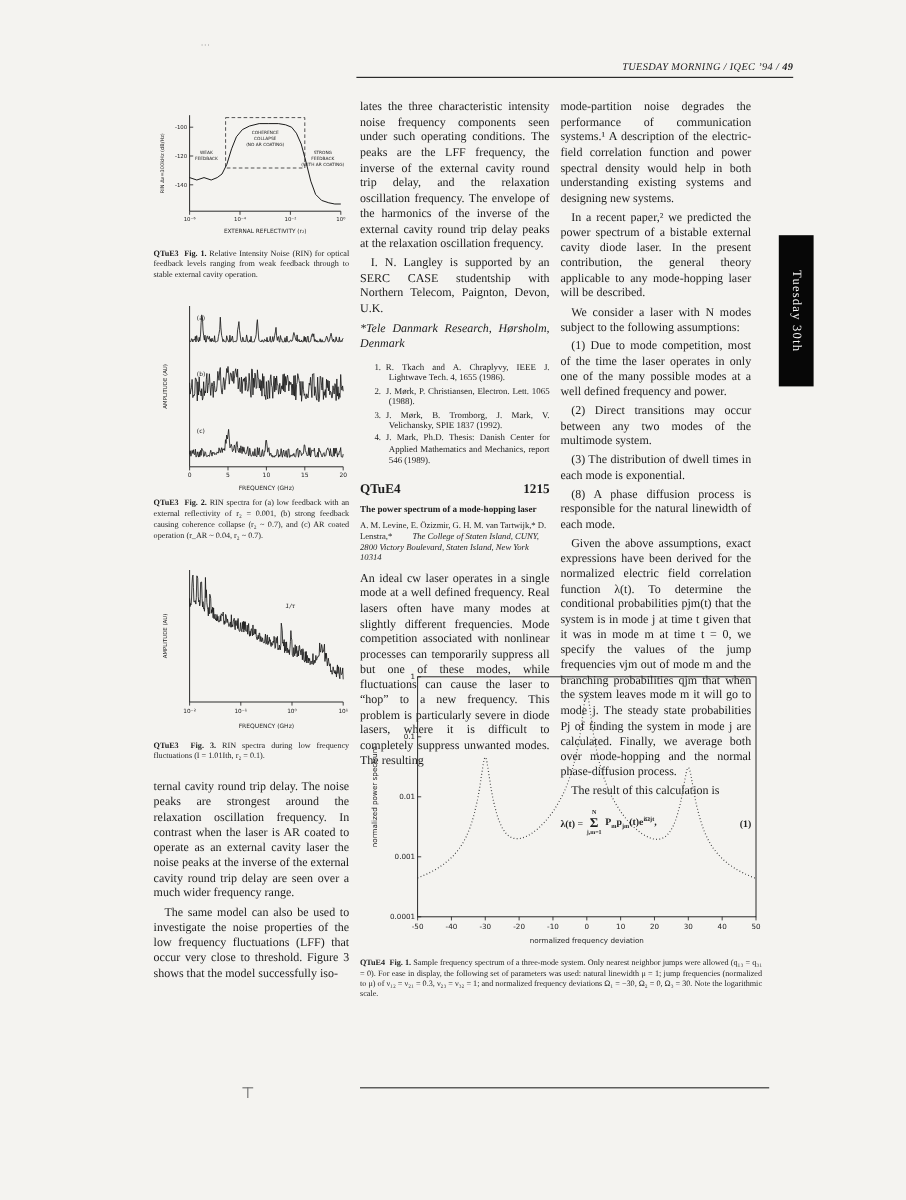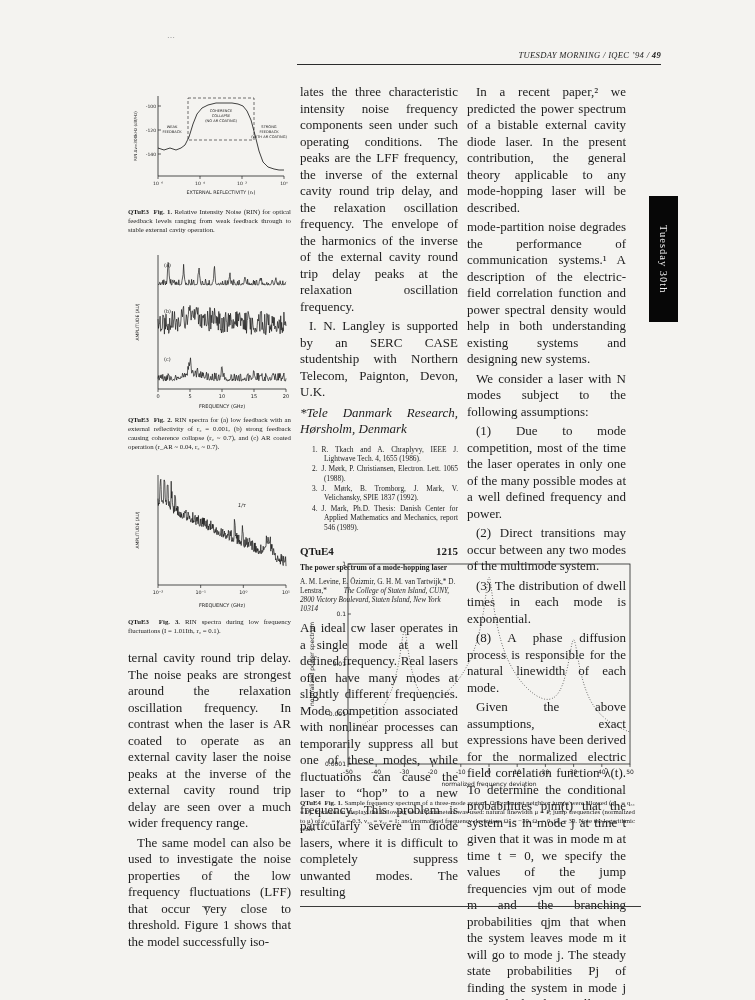--- a/index.html
+++ b/index.html
@@ -15,21 +15,21 @@
   
   .side-tab{position:absolute;left:649px;top:196px;width:29px;height:126px;background:#070707;
         display:flex;align-items:center;justify-content:center;}
   .side-tab span{writing-mode:vertical-rl;color:#f5f5f5;font-size:10.5px;letter-spacing:1px;
         font-family:"Liberation Serif",serif;}
   
   .col{position:absolute;}
   .col-left{left:128px;top:88px;width:163px;}
   .col-mid{left:300px;top:84px;width:158px;}
   .col-right{left:467px;top:84px;width:159px;}
-  .body{font-size:13px;line-height:1.27;text-align:justify;margin:0 0 3px;}
+  .body{font-size:10px;line-height:1.27;text-align:justify;margin:0 0 3px;}
   .ind{text-indent:9px;}
   .fnote{font-style:italic;margin-top:4px;}
   .cap{font-size:6.8px;line-height:1.3;text-align:justify;margin:3px 0 15px;}
   .cap b{white-space:pre;}
   .refs{margin:7px 0 0;padding:0;list-style:none;font-size:7.4px;line-height:1.27;}
   .refs li{padding-left:12px;text-indent:-12px;margin-bottom:1px;text-align:justify;margin-left:12px;}
   .refs .rn{padding-right:4px;}
   .shead{display:flex;justify-content:space-between;font-weight:bold;font-size:11px;margin:13px 0 6px;}
   .ptitle{font-weight:bold;font-size:7.6px;line-height:1.25;margin:0 0 5px;}
   .auth{font-size:7.2px;line-height:1.27;margin:0 0 6px;}
@@ -148,21 +148,21 @@
           <polyline points="30.0,31.6 30.4,38.5 30.8,36.0 31.2,37.0 31.6,32.2 32.0,19.6 32.4,13.9 32.8,12.2 33.2,22.4 33.6,34.4 34.0,34.8 34.4,33.7 34.8,33.6 35.2,36.4 35.6,31.0 36.0,12.9 36.4,13.1 36.8,15.2 37.2,30.2 37.6,34.6 38.0,33.2 38.4,37.9 38.8,35.7 39.2,18.3 39.6,18.1 40.0,18.0 40.4,31.7 40.8,38.8 41.2,34.4 41.6,40.2 42.0,39.7 42.4,42.4 42.8,35.2 43.2,14.2 43.6,31.2 44.0,24.5 44.4,35.2 44.8,39.1 45.2,40.6 45.6,46.3 46.0,39.2 46.4,44.6 46.8,28.2 47.2,29.2 47.6,31.9 48.0,44.1 48.4,41.1 48.8,43.3 49.2,39.0 49.6,47.8 50.0,39.6 50.4,48.7 50.8,46.8 51.2,44.8 51.6,49.5 52.0,48.5 52.4,50.5 52.8,45.1 53.2,50.1 53.6,46.6 54.0,51.2 54.4,51.2 54.8,51.2 55.2,49.2 55.6,46.0 56.0,50.6 56.4,44.5 56.8,45.3 57.2,45.3 57.6,46.1 58.0,43.0 58.4,51.2 58.8,53.4 59.2,50.4 59.6,52.6 60.0,45.0 60.4,45.8 60.8,48.9 61.2,51.8 61.6,48.8 62.0,51.4 62.4,52.8 62.8,55.1 63.2,53.7 63.6,52.4 64.0,51.3 64.4,55.7 64.8,45.3 65.2,55.6 65.6,53.7 66.0,55.1 66.4,50.6 66.8,49.3 67.2,48.2 67.6,55.7 68.0,57.8 68.4,50.2 68.8,54.3 69.2,53.7 69.6,50.1 70.0,56.8 70.4,48.4 70.8,56.4 71.2,58.2 71.6,59.2 72.0,58.9 72.4,51.9 72.8,56.5 73.2,58.4 73.6,59.5 74.0,51.6 74.4,57.0 74.8,50.7 75.2,59.7 75.6,51.1 76.0,57.7 76.4,51.1 76.8,58.9 77.2,58.8 77.6,59.2 78.0,53.9 78.4,61.5 78.8,56.7 79.2,52.6 79.6,60.4 80.0,63.2 80.4,59.0 80.8,62.7 81.2,57.9 81.6,56.9 82.0,59.1 82.4,62.9 82.8,53.8 83.2,62.1 83.6,61.6 84.0,61.1 84.4,57.1 84.8,61.4 85.2,57.4 85.6,63.6 86.0,65.5 86.4,66.2 86.8,63.4 87.2,62.3 87.6,65.4 88.0,60.5 88.4,60.6 88.8,67.6 89.2,63.3 89.6,63.7 90.0,67.8 90.4,67.0 90.8,64.5 91.2,67.6 91.6,68.7 92.0,68.7 92.4,68.6 92.8,65.2 93.2,61.4 93.6,69.8 94.0,69.2 94.4,64.2 94.8,62.1 95.2,70.3 95.6,67.5 96.0,69.2 96.4,64.0 96.8,67.5 97.2,66.1 97.6,71.2 98.0,71.8 98.4,68.4 98.8,70.8 99.2,70.5 99.6,67.2 100.0,68.4 100.4,63.3 100.8,66.0 101.2,73.3 101.6,72.6 102.0,64.3 102.4,64.9 102.8,69.0 103.2,63.3 103.6,74.4 104.0,73.3 104.4,74.4 104.8,70.5 105.2,73.8 105.6,74.5 106.0,70.7 106.4,52.3 106.8,55.2 107.2,58.7 107.6,69.0 108.0,68.0 108.4,71.4 108.8,66.0 109.2,76.9 109.6,68.0 110.0,75.5 110.4,75.0 110.8,67.9 111.2,77.1 111.6,73.1 112.0,74.6 112.4,76.8 112.8,74.5 113.2,78.5 113.6,73.4 114.0,67.6 114.4,58.5 114.8,64.6 115.2,66.3 115.6,78.8 116.0,79.4 116.4,80.4 116.8,72.7 117.2,76.5 117.6,79.5 118.0,70.3 118.4,77.6 118.8,77.1 119.2,71.5 119.6,80.4 120.0,78.2 120.4,75.2 120.8,79.6 121.2,71.3 121.6,70.9 122.0,75.4 122.4,75.3 122.8,78.8 123.2,74.1 123.6,75.1 124.0,82.8 124.4,73.6 124.8,75.8 125.2,82.9 125.6,83.9 126.0,84.8 126.4,76.1 126.8,83.9 127.2,75.9 127.6,85.4 128.0,79.1 128.4,81.4 128.8,85.5 129.2,81.3 129.6,83.7 130.0,81.8 130.4,86.9 130.8,86.0 131.2,83.8 131.6,84.8 132.0,86.5 132.4,85.1 132.8,77.7 133.2,86.8 133.6,86.2 134.0,83.2 134.4,85.4 134.8,84.7 135.2,79.2 135.6,83.2 136.0,82.6 136.4,80.7 136.8,80.9 137.2,79.6 137.6,79.9 138.0,78.8 138.4,68.8 138.8,75.3 139.2,76.5 139.6,73.5 140.0,70.1 140.4,72.0 140.8,76.8 141.2,75.4 141.6,75.7 142.0,72.9 142.4,69.8 142.8,84.2 143.2,77.3 143.6,81.7 144.0,77.3 144.4,83.5 144.8,87.9 145.2,84.1 145.6,81.5 146.0,84.5 146.4,87.3 146.8,88.1 147.2,86.1 147.6,92.9 148.0,91.7 148.4,93.5 148.8,94.9 149.2,93.6 149.6,88.7 150.0,91.2 150.4,92.5 150.8,94.0 151.2,91.7 151.6,94.7 152.0,92.7 152.4,97.2 152.8,91.0 153.2,87.1 153.6,94.2 154.0,88.6 154.4,92.2 154.8,96.5 155.2,98.6 155.6,89.2 156.0,92.6 156.4,95.3 156.8,94.9 157.2,94.1 157.6,89.6 158.0,99.1" fill="none" stroke="#1a1a1a" stroke-width="0.7"></polyline>
         </g>
       <text x="110" y="40" font-size="5" font-style="italic">1/τ</text>
       <text x="11" y="63" font-size="4.5" text-anchor="middle" transform="rotate(-90 11 63)">AMPLITUDE (AU)</text>
       <text x="94" y="140" font-size="5" text-anchor="middle">FREQUENCY (GHz)</text>
     </svg>
 
     <p class="cap"><b>QTuE3  Fig. 3.</b> <span>RIN spectra during low frequency fluctuations (I = 1.01Ith, r₂ = 0.1).</span></p>
 
     <p class="body">ternal cavity round trip delay. The noise peaks are strongest around the relaxation oscillation frequency. In contrast when the laser is AR coated to operate as an external cavity laser the noise peaks at the inverse of the external cavity round trip delay are seen over a much wider frequency range.</p>
-    <p class="body ind">The same model can also be used to investigate the noise properties of the low frequency fluctuations (LFF) that occur very close to threshold. Figure 1 shows that the model successfully iso-</p>
+    <p class="body ind">The same model can also be used to investigate the noise properties of the low frequency fluctuations (LFF) that occur very close to threshold. Figure 3 shows that the model successfully iso-</p>
   </div>
 
   <div class="col col-mid">
     <p class="body">lates the three characteristic intensity noise frequency components seen under such operating conditions. The peaks are the LFF frequency, the inverse of the external cavity round trip delay, and the relaxation oscillation frequency. The envelope of the harmonics of the inverse of the external cavity round trip delay peaks at the relaxation oscillation frequency.</p>
     <p class="body ind">I. N. Langley is supported by an SERC CASE studentship with Northern Telecom, Paignton, Devon, U.K.</p>
     <p class="body fnote">*Tele Danmark Research, Hørsholm, Denmark</p>
 
     <ol class="refs">
       <li><span class="rn">1.</span><span>R. Tkach and A. Chraplyvy, IEEE J. Lightwave Tech. 4, 1655 (1986).</span></li>
       <li><span class="rn">2.</span><span>J. Mørk, P. Christiansen, Electron. Lett. 1065 (1988).</span></li>
@@ -173,22 +173,22 @@
     <div class="shead">
       <span>QTuE4</span>
       <span>1215</span>
     </div>
     <p class="ptitle">The power spectrum of a mode-hopping laser</p>
     <p class="auth"><span>A. M. Levine, E. Özizmir, G. H. M. van Tartwijk,* D. Lenstra,*</span> <i>The College of Staten Island, CUNY, 2800 Victory Boulevard, Staten Island, New York 10314</i></p>
     <p class="body">An ideal cw laser operates in a single mode at a well defined frequency. Real lasers often have many modes at slightly different frequencies. Mode competition associated with nonlinear processes can temporarily suppress all but one of these modes, while fluctuations can cause the laser to “hop” to a new frequency. This problem is particularly severe in diode lasers, where it is difficult to completely suppress unwanted modes. The resulting</p>
   </div>
 
   <div class="col col-right">
+    <p class="body">mode-partition noise degrades the performance of communication systems.¹ A description of the electric-field correlation function and power spectral density would help in both understanding existing systems and designing new systems.</p>
     <p class="body ind">In a recent paper,² we predicted the power spectrum of a bistable external cavity diode laser. In the present contribution, the general theory applicable to any mode-hopping laser will be described.</p>
-    <p class="body">mode-partition noise degrades the performance of communication systems.¹ A description of the electric-field correlation function and power spectral density would help in both understanding existing systems and designing new systems.</p>
     <p class="body ind">We consider a laser with N modes subject to the following assumptions:</p>
     <p class="body ind">(1) Due to mode competition, most of the time the laser operates in only one of the many possible modes at a well defined frequency and power.</p>
     <p class="body ind">(2) Direct transitions may occur between any two modes of the multimode system.</p>
     <p class="body ind">(3) The distribution of dwell times in each mode is exponential.</p>
     <p class="body ind">(8) A phase diffusion process is responsible for the natural linewidth of each mode.</p>
     <p class="body ind">Given the above assumptions, exact expressions have been derived for the normalized electric field correlation function λ(t). To determine the conditional probabilities pjm(t) that the system is in mode j at time t given that it was in mode m at time t = 0, we specify the values of the jump frequencies νjm out of mode m and the branching probabilities qjm that when the system leaves mode m it will go to mode j. The steady state probabilities Pj of finding the system in mode j are calculated. Finally, we average both over mode-hopping and the normal phase-diffusion process.</p>
     <p class="body ind">The result of this calculation is</p>
 
     <div class="equation">
       <span>λ(t) =</span>

